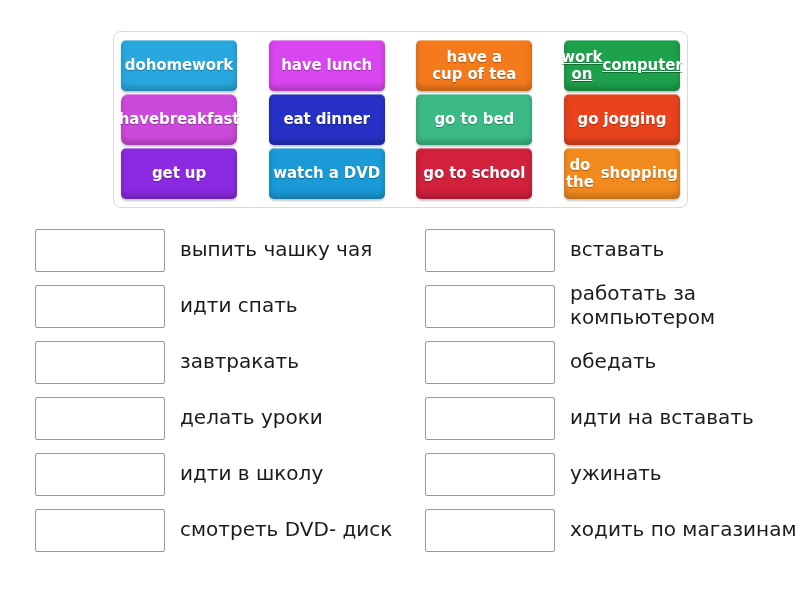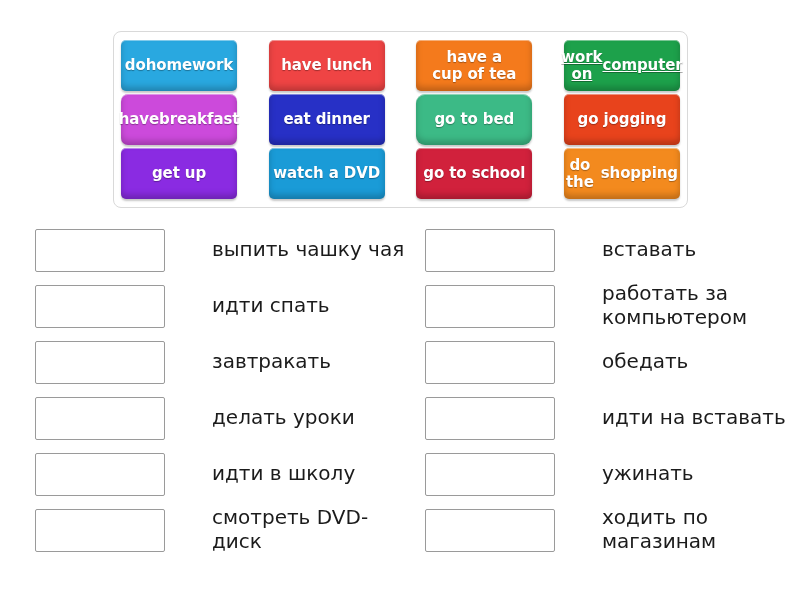--- a/index.html
+++ b/index.html
@@ -76,21 +76,20 @@
     flex-direction: column;
   }
   .answer-col.left { padding-left: 35px; }
   .answer-col.right { padding-left: 15px; }
 
   .answer-row {
     display: flex;
     flex-direction: row;
     align-items: center;
     height: 56px;
-    gap: 32px;
   }
   .drop-box {
     box-sizing: border-box;
     width: 130px;
     height: 43px;
     min-width: 130px;
     background: #ffffff;
     border: 1px solid #9a9a9a;
     border-radius: 2px;
     cursor: pointer;
@@ -105,41 +104,41 @@
 </style>
 </head>
 <body>
 
 <div class="tile-tray">
   <div class="tile-row">
     <div class="tile" style="background: rgb(41, 168, 224);">
         <span>do</span>
         <span>homework</span>
       </div>
-    <div class="tile" style="background: #ef4444;">
+    <div class="tile" style="background: #d946ef;">
         <span>have lunch</span>
       </div>
     <div class="tile" style="background: rgb(244, 122, 28); flex-direction: column;">
         <span>have a</span>
         <span>cup of tea</span>
       </div>
     <div class="tile" style="background: rgb(29, 161, 75); text-decoration: underline;">
         <span>work on</span>
         <span>computer</span>
       </div>
   </div>
   <div class="tile-row">
     <div class="tile" style="background: rgb(204, 74, 219); border-radius: 7px;">
         <span>have</span>
         <span>breakfast</span>
       </div>
     <div class="tile" style="background: rgb(39, 48, 198);">
         <span>eat dinner</span>
       </div>
-    <div class="tile" style="background: rgb(60, 186, 134); border-radius: 9px;">
+    <div class="tile" style="background: rgb(60, 186, 134);">
         <span>go to bed</span>
       </div>
     <div class="tile" style="background: rgb(232, 67, 28);">
         <span>go jogging</span>
       </div>
   </div>
   <div class="tile-row">
     <div class="tile" style="background: rgb(138, 43, 226);">
         <span>get up</span>
       </div>

